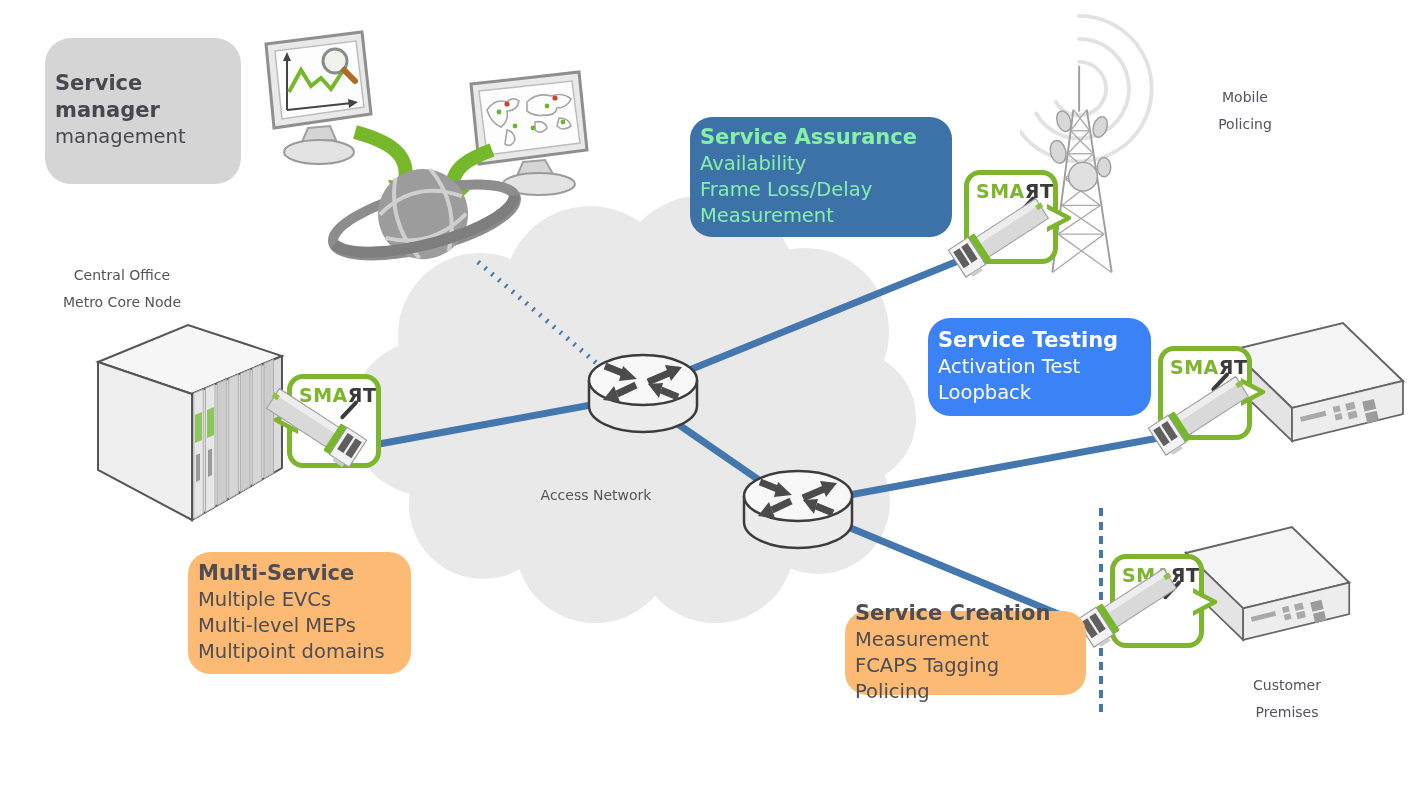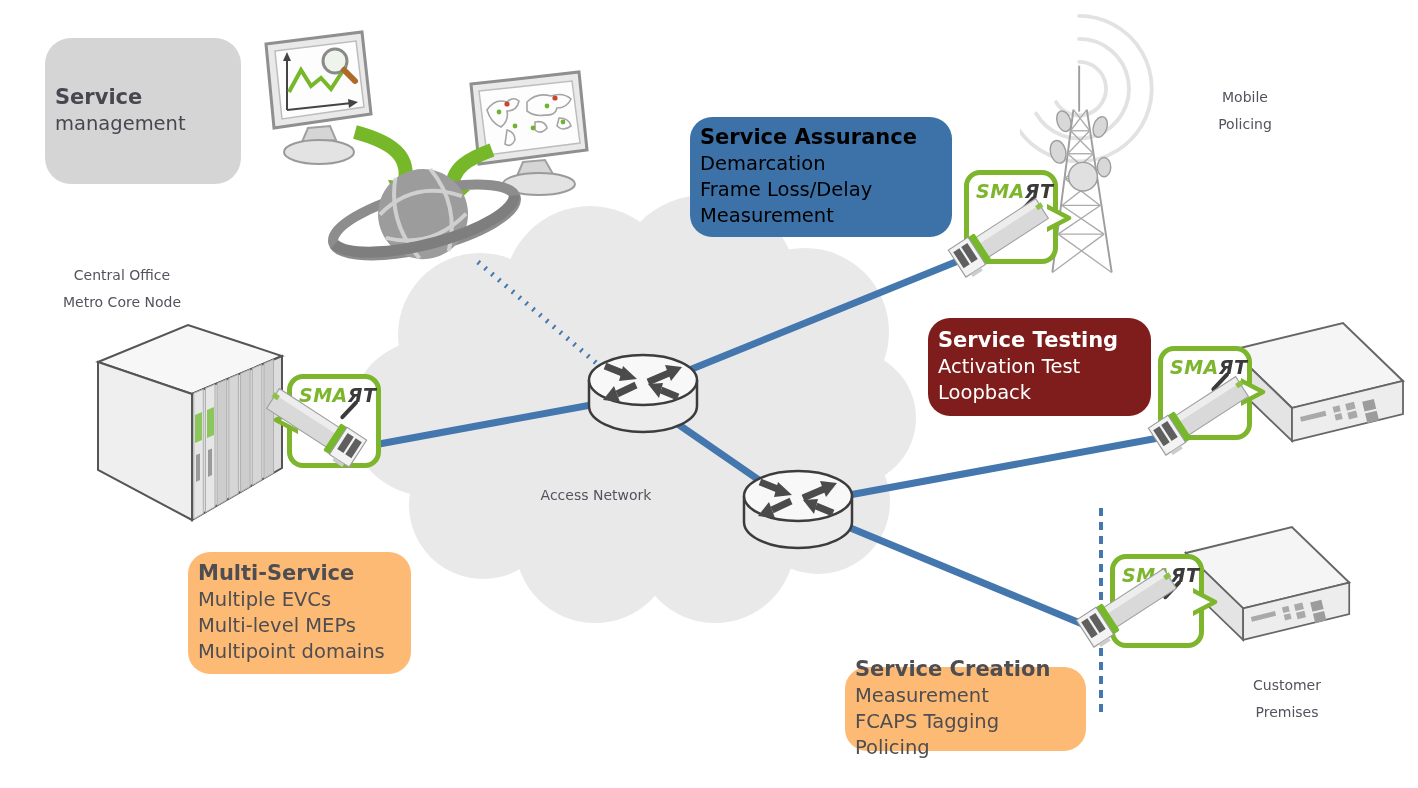--- a/index.html
+++ b/index.html
@@ -10,36 +10,36 @@
   .stage svg { display:block; }
 
   
   .callout {
     position:absolute; z-index:5; border-radius:22px; text-align:left;
     display:flex; flex-direction:column; justify-content:center;
     padding:6px 10px 8px 10px; box-sizing:border-box;
   }
   .callout .title { font-weight:bold; font-size:21px; line-height:27px; white-space:nowrap; }
   .callout .line  { font-size:19.5px; line-height:26px; white-space:nowrap; }
-  .c-blue  { background:#3d72a8; color:#000000; }
-  .c-red   { background:#7f1d1d; color:#ffffff; }
+  .c-blue  { background:#3d72a8; color:#86efac; }
+  .c-red   { background:#3b82f6; color:#ffffff; }
   .c-green { background:#fdba74; color:#4d4d52; }
   .c-gray  { background:#d5d5d5; color:#47474f; border-radius:26px; }
 
   
   .diagram-label {
     position:absolute; z-index:5; color:#53535e; font-size:14px;
     line-height:27px; text-align:center; white-space:nowrap;
   }
 
   
   .smart-unit { position:absolute; z-index:4; }
   .smart-bubble {
     position:absolute; width:84px; height:84px; background:#ffffff;
-    border:5px solid #7db52d; border-radius:16px; box-sizing:content-box;font-style:italic;
+    border:5px solid #7db52d; border-radius:16px; box-sizing:content-box;
   }
   .smart-logo {
     position:absolute; left:7px; top:5px; font-size:19px; font-weight:bold;
     letter-spacing:0.5px; white-space:nowrap;
   }
   .smart-logo .lg { color:#7db52d; }
   .smart-logo .ld { color:#3a3a3a; }
   .smart-logo::after {
     content:""; position:absolute; left:38px; top:24px; width:24px; height:3.5px;
     background:#3a3a3a; transform:rotate(-47deg); border-radius:2px;
@@ -341,44 +341,45 @@
         <path d="M-1,3 L22,15 L-1,27" fill="#ffffff" stroke="#7db52d" stroke-width="4.5" stroke-linejoin="round"></path>
       </svg>
       <div class="smart-logo">
         <span class="lg">SMA</span><span class="ld">ЯT</span>
       </div>
     </div>
   </div>
 
   <div class="callout c-gray" style="left:45px;top:38px;width:196px;height:146px">
     <div class="title">Service</div>
+    <div class="title">manager</div>
     <div class="line">management</div>
   </div>
 
   <div class="callout c-blue" style="left:690px;top:117px;width:262px;height:120px">
     <div class="title">Service Assurance</div>
-    <div class="line">Demarcation</div>
+    <div class="line">Availability</div>
     <div class="line">Frame Loss/Delay</div>
     <div class="line">Measurement</div>
   </div>
 
   <div class="callout c-red" style="left:928px;top:318px;width:223px;height:98px">
     <div class="title">Service Testing</div>
     <div class="line">Activation Test</div>
     <div class="line">Loopback</div>
   </div>
 
   <div class="callout c-green" style="left:188px;top:552px;width:223px;height:122px">
     <div class="title">Multi-Service</div>
     <div class="line">Multiple EVCs</div>
     <div class="line">Multi-level MEPs</div>
     <div class="line">Multipoint domains</div>
   </div>
 
-  <div class="callout c-green" style="left:845px;top:667px;width:241px;height:84px">
+  <div class="callout c-green" style="left:845px;top:611px;width:241px;height:84px">
     <div class="title">Service Creation</div>
     <div class="line">Measurement</div>
     <div class="line">FCAPS Tagging</div>
     <div class="line">Policing</div>
   </div>
 
   <div class="diagram-label" style="left:8px;top:262px;width:228px">
     <div>Central Office</div>
     <div>Metro Core Node</div>
   </div>

